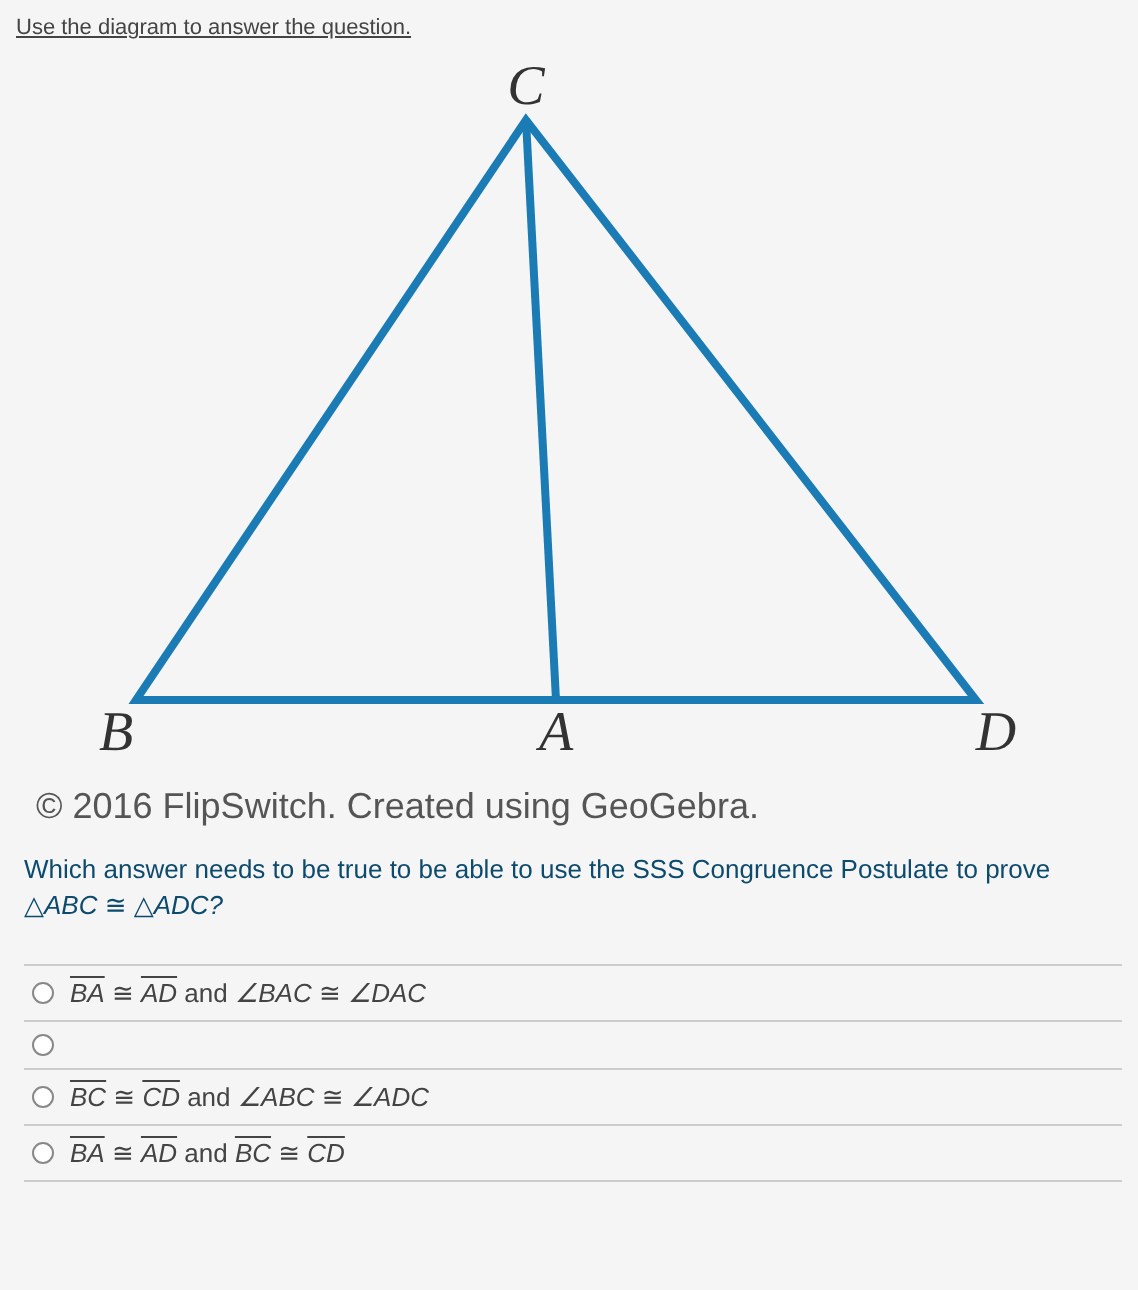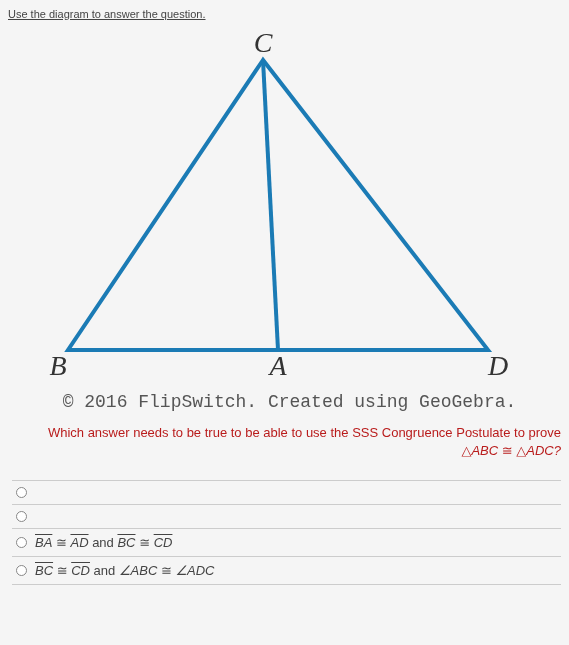--- a/index.html
+++ b/index.html
@@ -17,29 +17,27 @@
       text-decoration: underline;
       margin-bottom: 10px;
     }
     .diagram-container {
       margin: 10px 0 5px 20px;
     }
     .attribution {
       font-size: 18px;
       color: #555;
       margin: 8px 0 12px 10px;
-      font-family: Liberation Mono, monospace;
-      text-align: center;
+      font-family: Liberation Sans, sans-serif;
     }
     .question {
       font-size: 13px;
-      color: #b91c1c;
+      color: #0c4a6e;
       margin: 0 0 20px 4px;
       line-height: 1.4;
-      text-align: right;
     }
     .options {
       margin-left: 4px;
     }
     .option-row {
       border-bottom: 1px solid #ccc;
       padding: 6px 4px;
       display: flex;
       align-items: center;
       gap: 8px;
@@ -80,33 +78,36 @@
 <div class="attribution">© 2016 FlipSwitch. Created using GeoGebra.</div>
 
 <div class="question">
   <span>Which answer needs to be true to be able to use the SSS Congruence Postulate to prove </span><span class="tri">△</span><span class="math">ABC</span><span> ≅ </span><span class="tri">△</span><span class="math">ADC?</span>
 </div>
 
 <div class="options">
 
   <div class="option-row">
     <div class="radio"></div>
+    <div>
+      <span class="seg">BA</span><span> ≅ </span><span class="seg">AD</span><span> and </span><span class="math">∠BAC</span><span> ≅ </span><span class="math">∠DAC</span>
+    </div>
   </div>
 
   <div class="option-row">
     <div class="radio"></div>
   </div>
 
   <div class="option-row">
     <div class="radio"></div>
     <div>
-      <span class="seg">BA</span><span> ≅ </span><span class="seg">AD</span><span> and </span><span class="seg">BC</span><span> ≅ </span><span class="seg">CD</span>
+      <span class="seg">BC</span><span> ≅ </span><span class="seg">CD</span><span> and </span><span class="math">∠ABC</span><span> ≅ </span><span class="math">∠ADC</span>
     </div>
   </div>
 
   <div class="option-row">
     <div class="radio"></div>
     <div>
-      <span class="seg">BC</span><span> ≅ </span><span class="seg">CD</span><span> and </span><span class="math">∠ABC</span><span> ≅ </span><span class="math">∠ADC</span>
+      <span class="seg">BA</span><span> ≅ </span><span class="seg">AD</span><span> and </span><span class="seg">BC</span><span> ≅ </span><span class="seg">CD</span>
     </div>
   </div>
 
 </div>
 
 </body></html>

